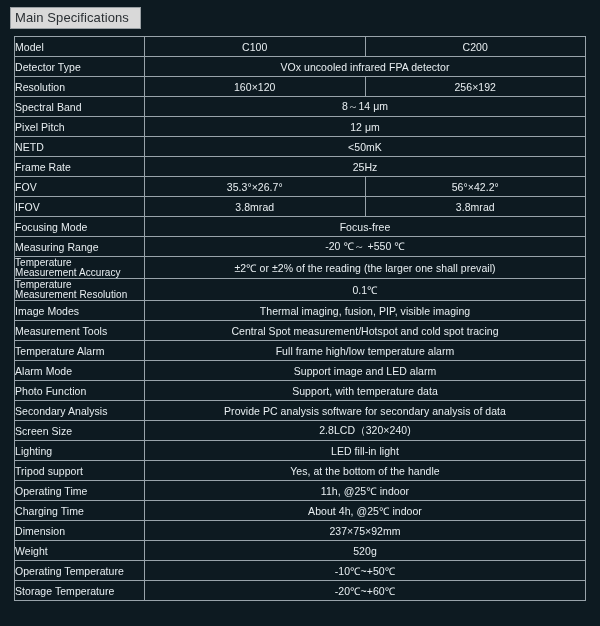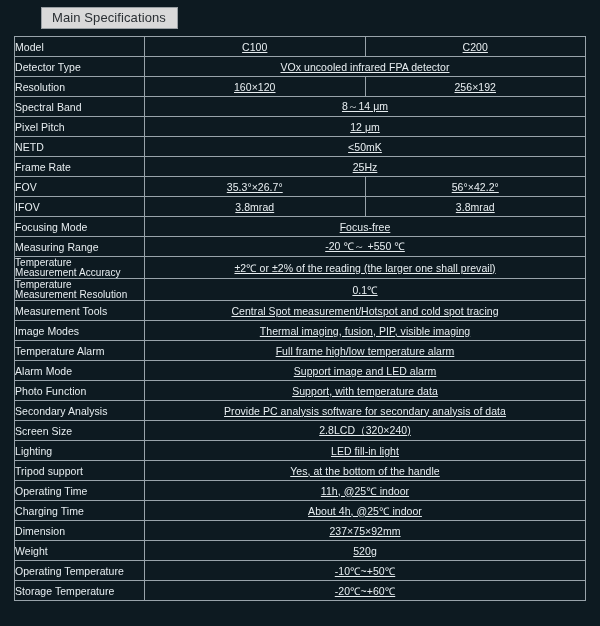--- a/index.html
+++ b/index.html
@@ -31,24 +31,23 @@
     height: 22px;
   }
   .tab {
     display: inline-block;
     background: #d9d9d9;
     border: 1px solid #9aa0a4;
     color: #2a2f33;
     font-size: 13px;
     line-height: 20px;
     height: 20px;
-    padding: 0 11px 0 10px;
+    padding: 0 11px 0 4px;
     letter-spacing: 0.1px;
     white-space: nowrap;
-    margin-left: 31px;
   }
 
   
   .table-wrap {
     position: absolute;
     left: 14px;
     top: 36px;
     width: 572px;
   }
   table.specs {
@@ -69,21 +68,20 @@
   td.label {
     width: 129px;
     padding-left: 10px;
     text-align: left;
     letter-spacing: 0.05px;
     margin-left: 25px;
   }
   td.val {
     text-align: center;
     letter-spacing: 0.05px;
-    text-decoration: underline;
   }
   td.label.two-line {
     font-size: 10px;
     line-height: 9.5px;
     white-space: normal;
     padding-top: 1px;
     padding-bottom: 1px;
   }
   td.label.two-line span.l2 { display: block; }
 </style>
@@ -149,26 +147,26 @@
           </tr>
           <tr>
             <td class="label two-line">Temperature<span class="l2">Measurement Accuracy</span></td>
             <td class="val" colspan="2">±2℃ or ±2% of the reading (the larger one shall prevail)</td>
           </tr>
           <tr>
             <td class="label two-line">Temperature<span class="l2">Measurement Resolution</span></td>
             <td class="val" colspan="2">0.1℃</td>
           </tr>
           <tr>
+            <td class="label">Image Modes</td>
+            <td class="val" colspan="2">Thermal imaging, fusion,  PIP,  visible imaging</td>
+          </tr>
+          <tr>
             <td class="label">Measurement Tools</td>
             <td class="val" colspan="2">Central Spot measurement/Hotspot and cold spot tracing</td>
-          </tr>
-          <tr>
-            <td class="label">Image Modes</td>
-            <td class="val" colspan="2">Thermal imaging, fusion,  PIP,  visible imaging</td>
           </tr>
           <tr>
             <td class="label">Temperature Alarm</td>
             <td class="val" colspan="2">Full frame high/low temperature alarm</td>
           </tr>
           <tr>
             <td class="label">Alarm Mode</td>
             <td class="val" colspan="2">Support image and LED alarm</td>
           </tr>
           <tr>

